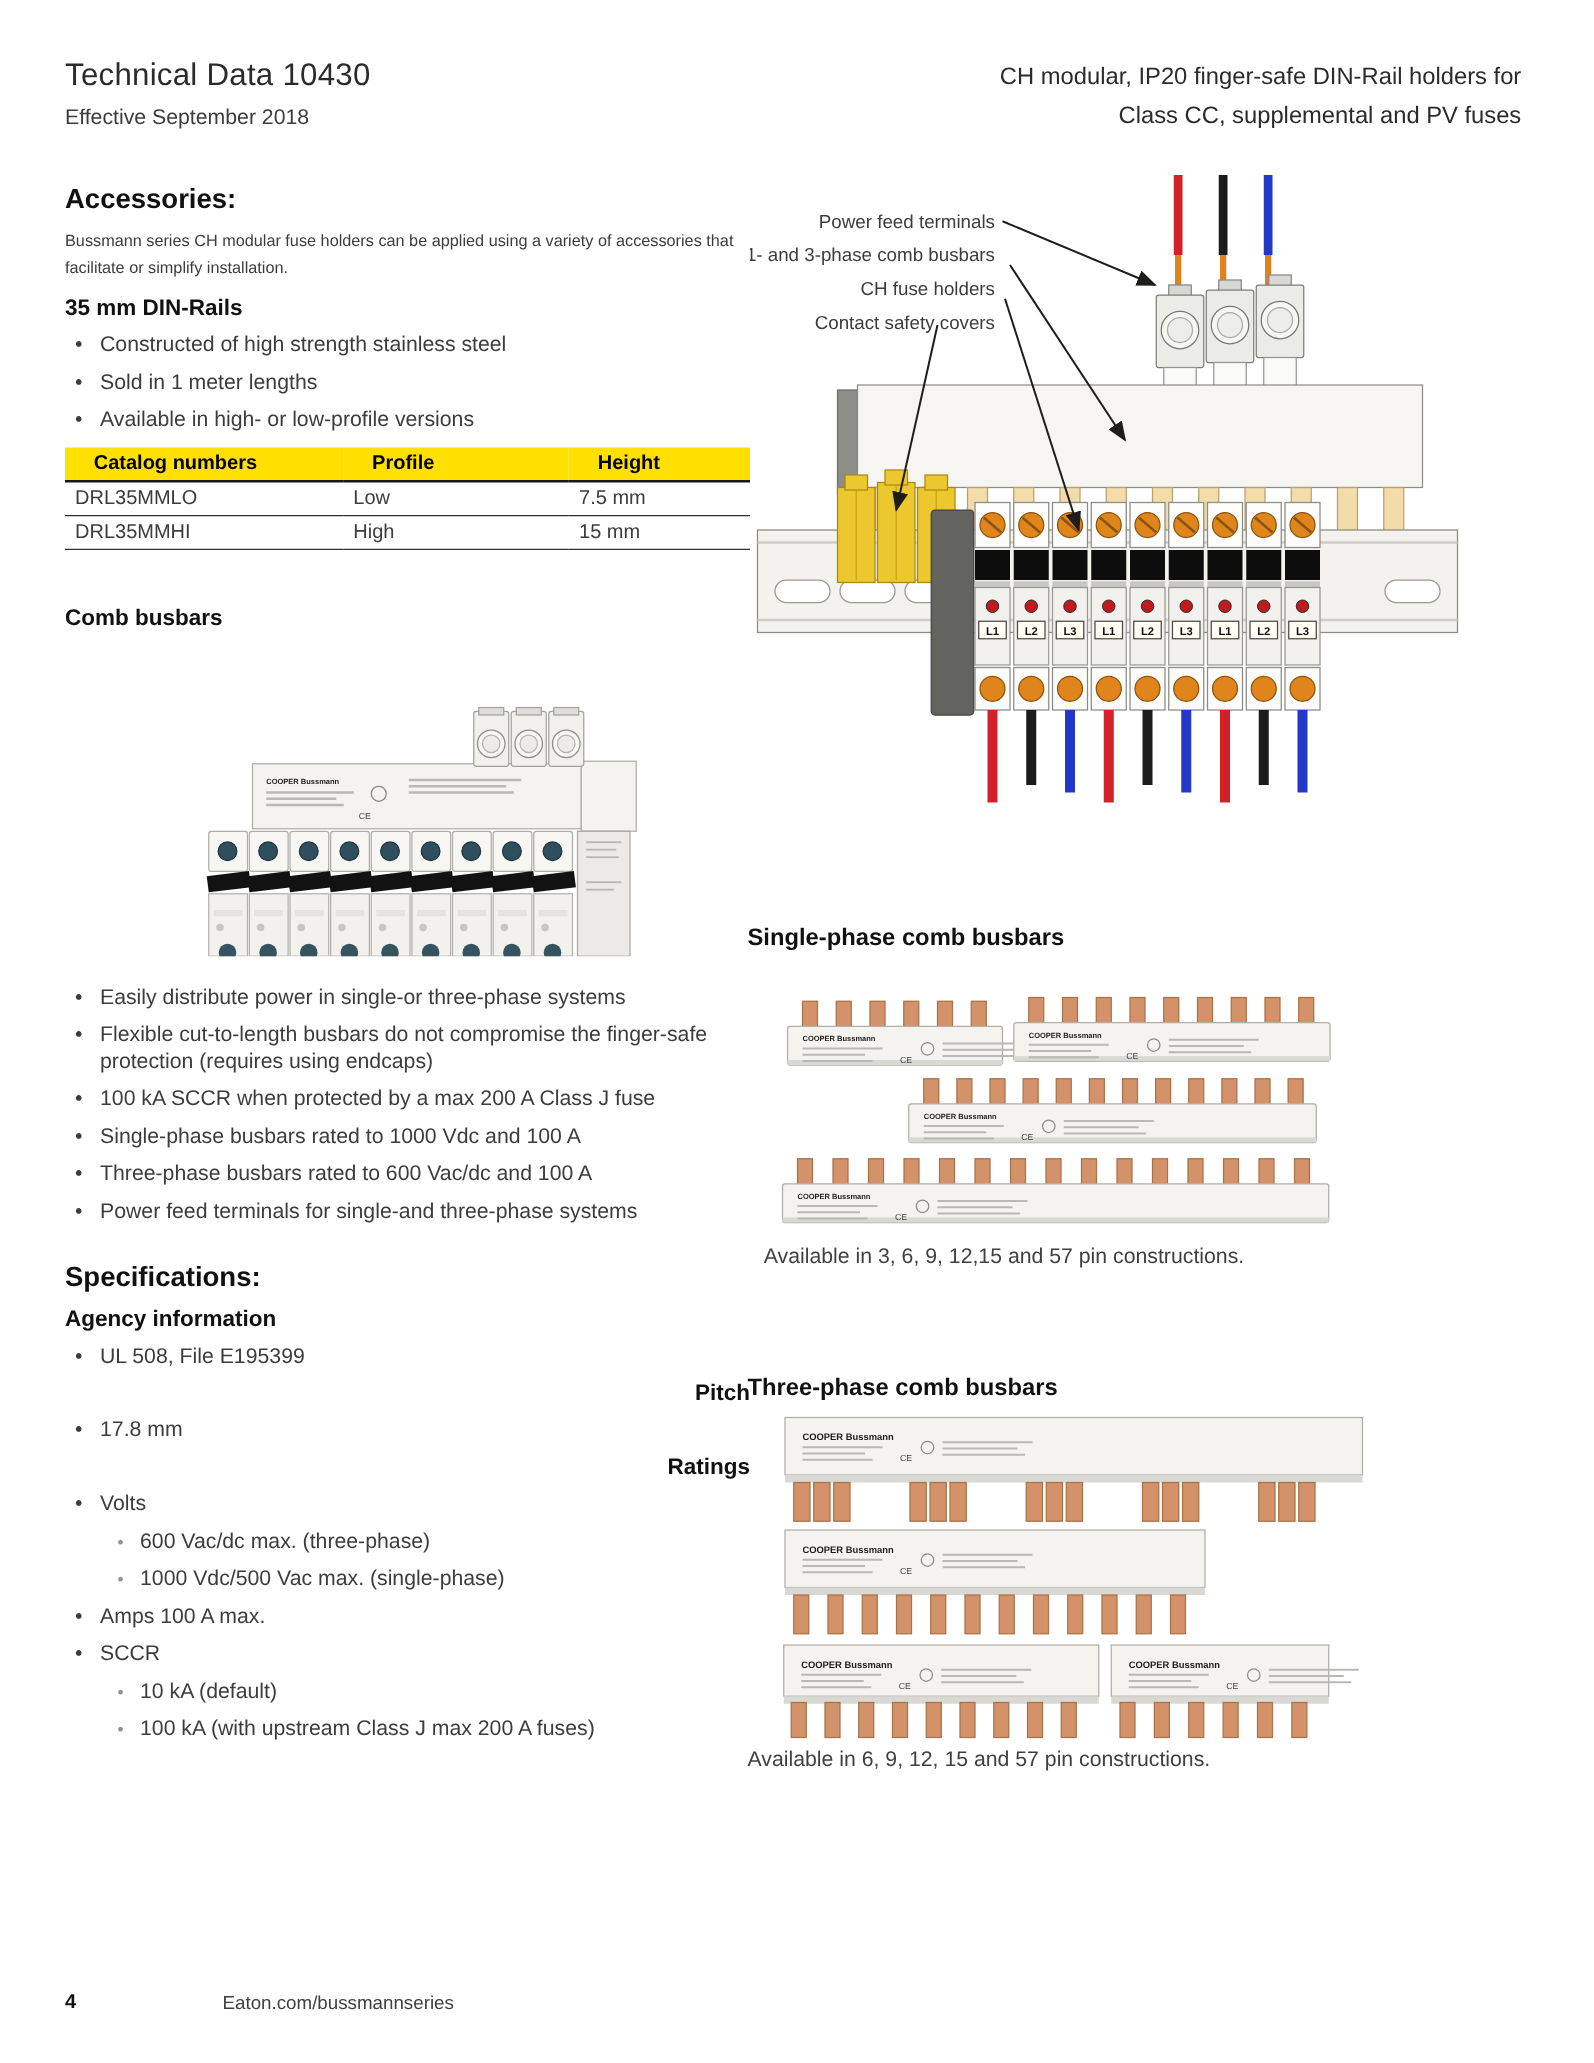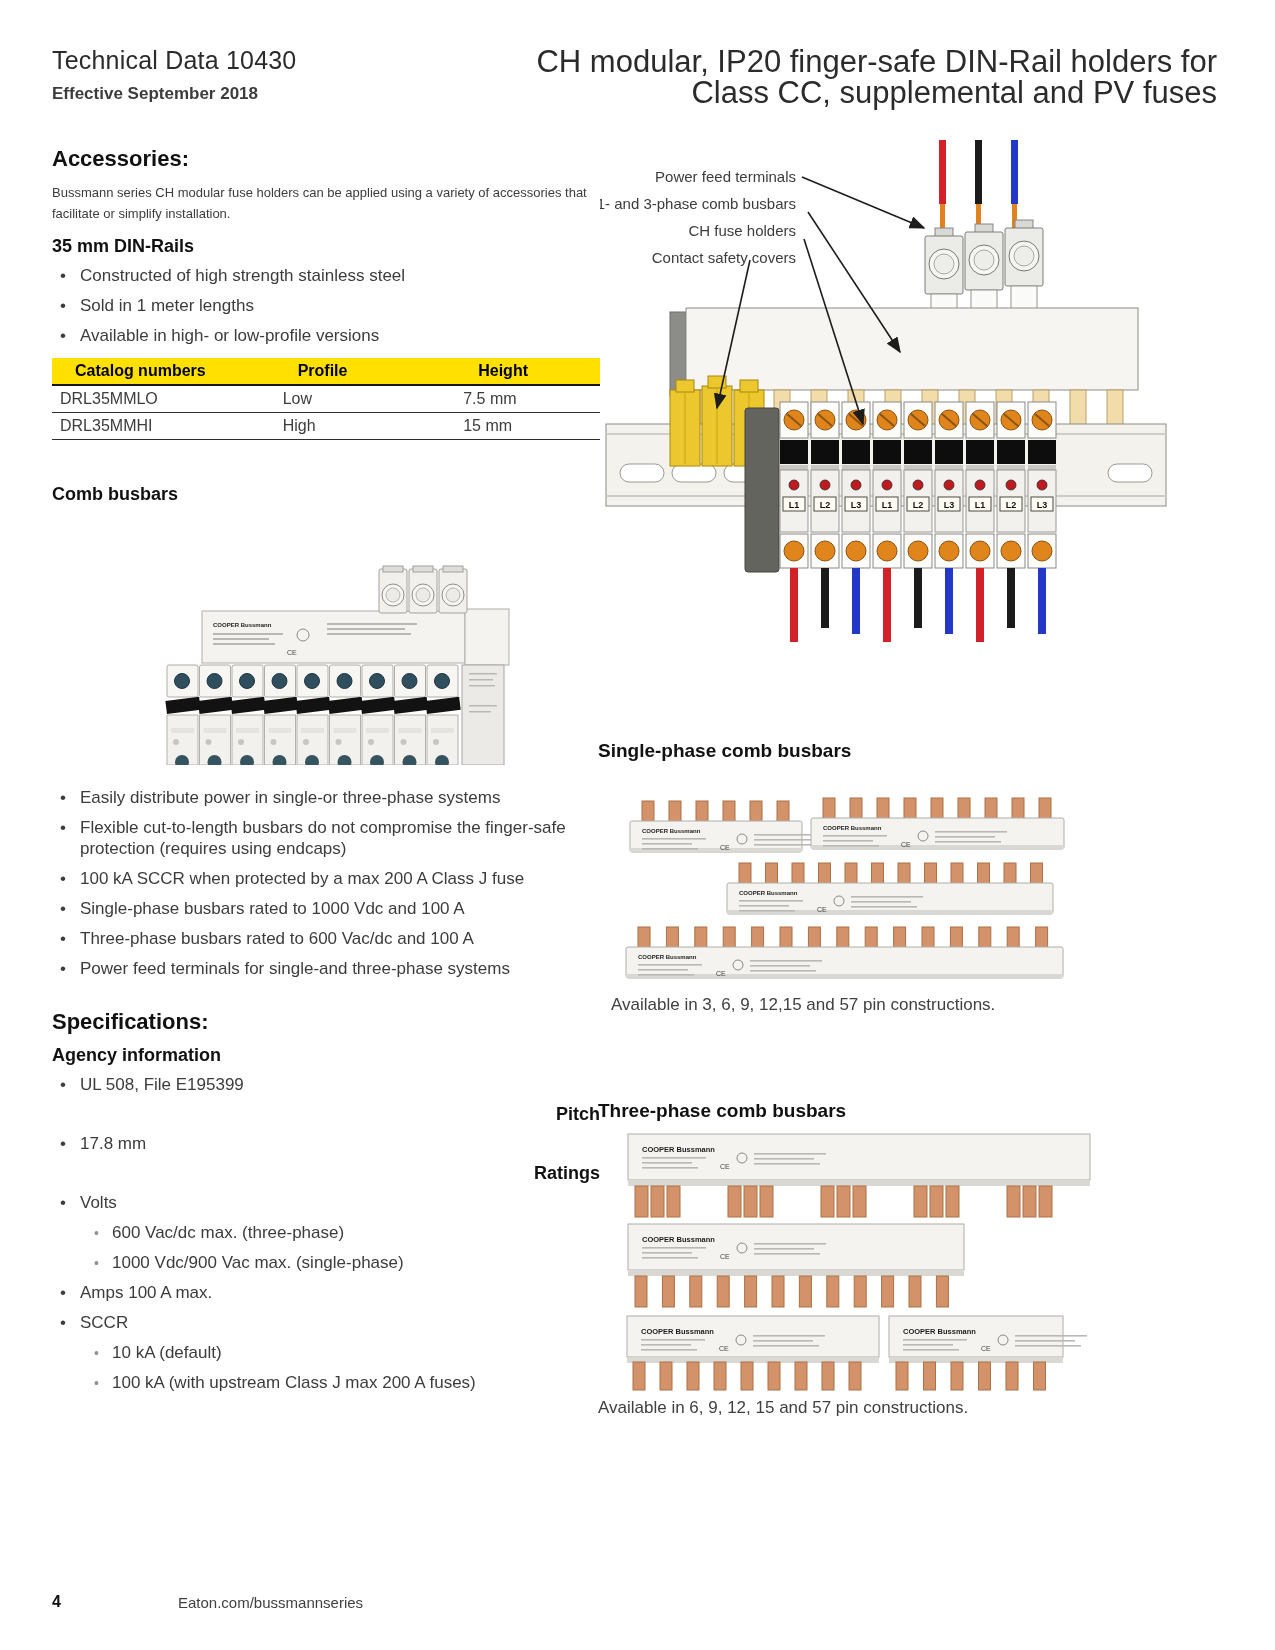--- a/index.html
+++ b/index.html
@@ -3,22 +3,22 @@
 <meta charset="utf-8">
 <style>
   html,body{margin:0;padding:0;background:#ffffff;}
   .page{
     position:relative; width:1275px; height:1650px; background:#fff;
     font-family:"Liberation Sans", sans-serif; color:#3c3c3c; overflow:hidden;
   }
   
   .hdr-left{position:absolute;left:52px;top:46px;}
   .doc-title{font-size:25px;color:#2b2b2b;letter-spacing:.2px;}
-  .doc-sub{font-size:17px;color:#3c3c3c;margin-top:9px;font-weight:bold;}
-  .hdr-right{position:absolute;right:58px;top:46px;text-align:right;font-size:31px;line-height:31px;color:#2b2b2b;}
+  .doc-sub{font-size:17px;color:#3c3c3c;margin-top:9px;}
+  .hdr-right{position:absolute;right:58px;top:46px;text-align:right;font-size:19px;line-height:31px;color:#2b2b2b;}
   
   .left-col{position:absolute;left:52px;top:146px;width:548px;}
   h2{font-size:22px;color:#111;margin:0 0 10px 0;}
   h3{font-size:18px;color:#111;margin:0 0 8px 0;}
   .left-col p{font-size:13px;line-height:21px;margin:0 0 12px 0;}
   ul.b{list-style:none;margin:2px 0 0 0;padding:0 0 0 28px;}
   ul.b>li{position:relative;font-size:17px;line-height:21px;margin-bottom:9px;}
   ul.b>li::before{content:"•";position:absolute;left:-20px;top:0;color:#3c3c3c;}
   ul.sb{list-style:none;margin:9px 0 0 0;padding:0 0 0 32px;}
   ul.sb>li{position:relative;font-size:17px;line-height:21px;margin-bottom:9px;}
@@ -251,21 +251,21 @@
     <ul class="b">
       <li>17.8 mm</li>
     </ul>
 
     <h3 class="mt-sub">Ratings</h3>
     <ul class="b">
       <li>
         <span>Volts</span>
         <ul class="sb">
           <li>600 Vac/dc max. (three-phase)</li>
-          <li>1000 Vdc/900 Vac max. (single-phase)</li>
+          <li>1000 Vdc/500 Vac max. (single-phase)</li>
         </ul>
       </li>
       <li>
         <span>Amps 100 A max.</span>
       </li>
       <li>
         <span>SCCR</span>
         <ul class="sb">
           <li>10 kA (default)</li>
           <li>100 kA (with upstream Class J max 200 A fuses)</li>

